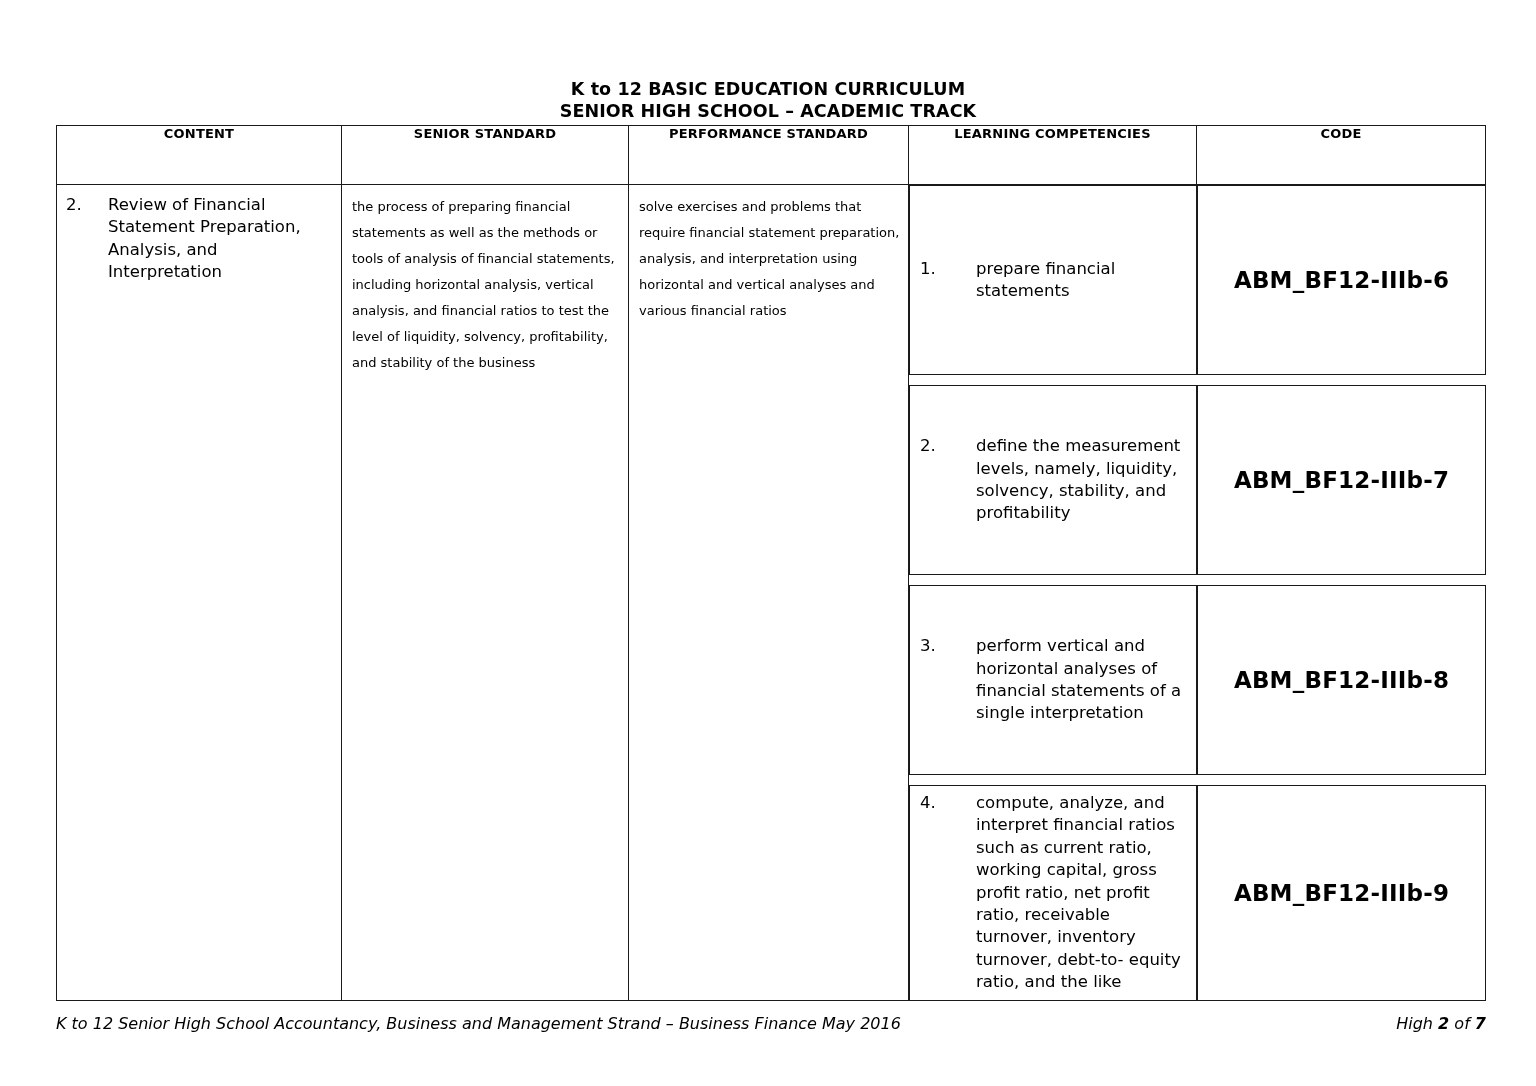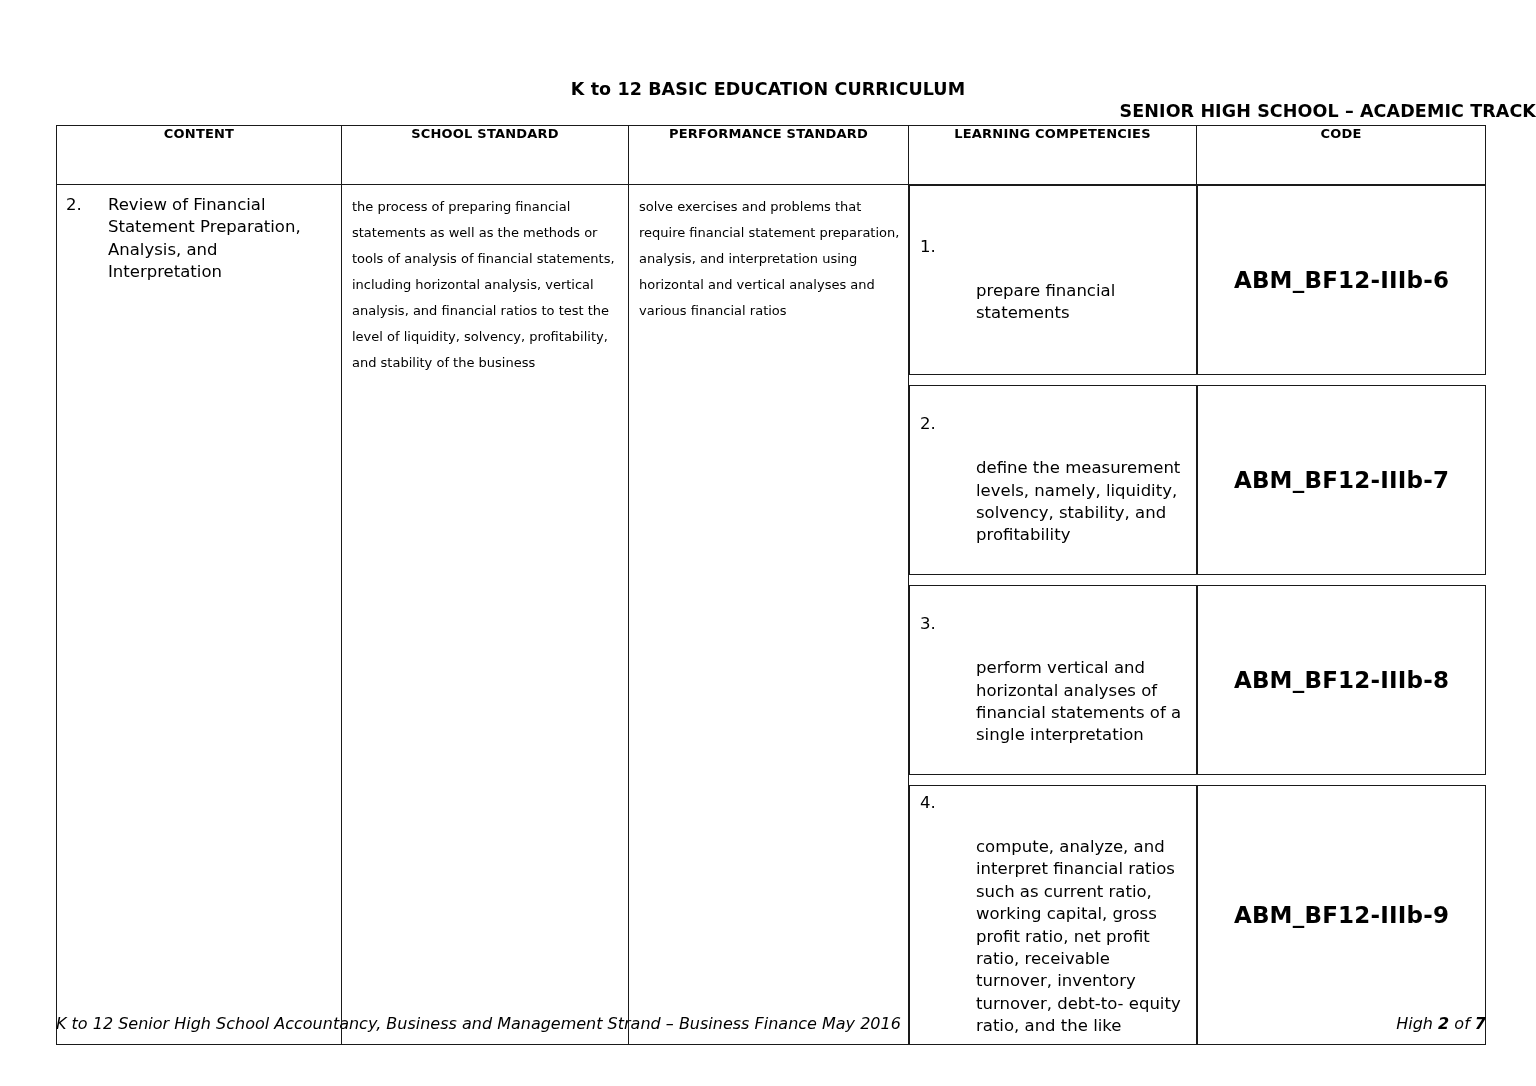--- a/index.html
+++ b/index.html
@@ -29,21 +29,21 @@
     top: 62px;
     left: 0;
     width: 1536px;
     text-align: center;
     font-weight: bold;
     font-size: 17.5px;
     line-height: 22px;
     letter-spacing: 0.1px;
   }
   .doc-header .line1 { display: block; }
-  .doc-header .line2 { display: block; text-align: right; }
+  .doc-header .line2 { display: block; }
 
   
   .table-wrap {
     position: absolute;
     top: 109px;
     left: 56px;
     width: 1429px;
   }
   table.curriculum {
     border-collapse: collapse;
@@ -117,21 +117,21 @@
   .lc-item {
     display: flex;
     align-items: flex-start;
     padding: 6px 10px 6px 10px;
     font-size: 16.5px;
     line-height: 22.4px;
   }
   .lc-item .num {
     flex: 0 0 56px;
   }
-  .lc-item .txt { flex: 1 1 auto; margin-top: 44px; }
+  .lc-item .txt { flex: 1 1 auto; }
 
   .code-text {
     text-align: center;
     font-weight: bold;
     font-size: 23px;
     letter-spacing: 0.2px;
   }
 
   .spacer-row td {
     border: none !important;
@@ -168,21 +168,21 @@
       <colgroup>
         <col class="c-content">
         <col class="c-cstd">
         <col class="c-pstd">
         <col class="c-lc">
         <col class="c-code">
       </colgroup>
       <thead>
         <tr>
           <th>CONTENT</th>
-          <th>SCHOOL STANDARD</th>
+          <th>SENIOR STANDARD</th>
           <th>PERFORMANCE STANDARD</th>
           <th>LEARNING COMPETENCIES</th>
           <th>CODE</th>
         </tr>
       </thead>
       <tbody>
         <tr>
           <td>
             <div class="num-item">
               <span class="num">2.</span>

